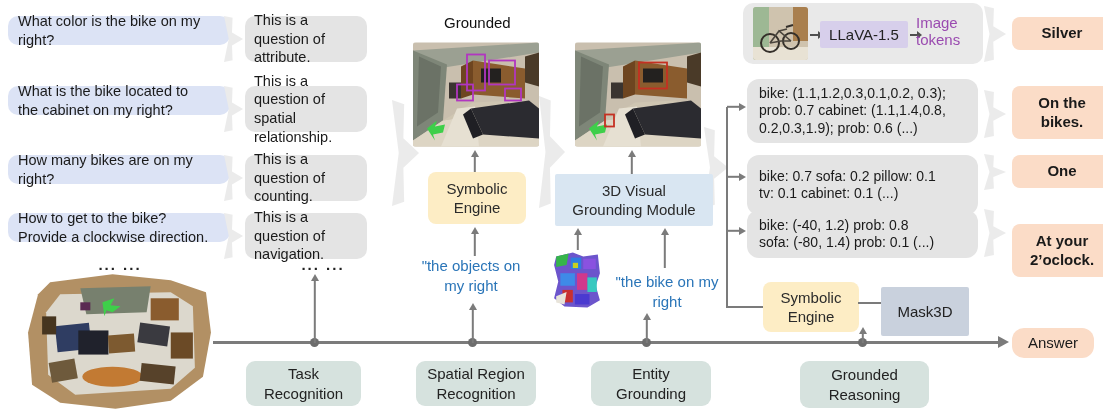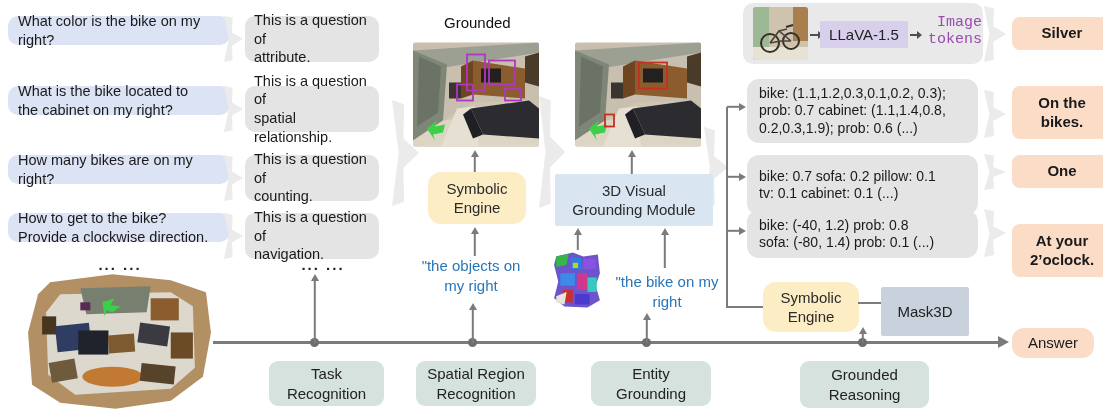--- a/index.html
+++ b/index.html
@@ -8,23 +8,23 @@
     --llava-box:#d7cfeb; --mask3d-box:#c9d1dd; --tokens-text:#9a4bb0;
     --quote-text:#2a75b8; --line:#7b7b7b; --chev:#ebebeb;
   }
   html,body{margin:0;padding:0;background:#fff;}
   #fig{position:relative;width:1103px;height:413px;background:#fff;overflow:hidden;
        font-family:"Liberation Sans","DejaVu Sans",sans-serif;color:#1a1a1a;}
   .pre{white-space:pre-line;}
   .box{position:absolute;display:flex;align-items:center;border-radius:10px;
        font-size:14.5px;line-height:1.28;box-sizing:border-box;}
   .qbox{left:8px;width:222px;height:29px;background:var(--question-box);padding:8px 10px;}
-  .cbox{left:245px;width:134px;height:46px;background:var(--classification-box);padding:4px 9px;}
+  .cbox{left:245px;width:122px;height:46px;background:var(--classification-box);padding:4px 9px;}
   .center{justify-content:center;text-align:center;}
-  .engine{background:var(--engine-box);border-radius:13px;font-size:15px;color:#2b2b2b;}
+  .engine{background:var(--engine-box);border-radius:8px;font-size:15px;color:#2b2b2b;}
   .module{background:var(--module-box);border-radius:2px;font-size:15px;color:#2b2b2b;}
   .outbox{left:747px;width:231px;background:var(--classification-box);border-radius:12px;
           padding:5px 12px;font-size:14px;line-height:1.22;}
   .ansbox{left:1012px;width:100px;background:var(--answer-box);border-radius:8px;
           font-weight:bold;font-size:15px;line-height:1.25;}
   .stage{background:var(--stage-box);border-radius:9px;font-size:15px;color:#222;line-height:1.3;}
   .quote{position:absolute;color:var(--quote-text);font-size:15px;line-height:1.3;text-align:center;}
   .ellip{position:absolute;font-size:15px;font-weight:bold;color:#222;letter-spacing:2px;text-align:center;}
   .chev{position:absolute;background:var(--chev);
         clip-path:polygon(0 0,45% 4%,42% 36%,100% 50%,42% 64%,45% 96%,0 100%,25% 50%);
@@ -50,21 +50,21 @@
   .dot{position:absolute;width:9px;height:9px;border-radius:50%;background:#6d6d6d;top:338px;}
   .mini-arr{position:absolute;height:2px;background:#4f4f4f;top:34px;}
   .mini-arr::after{content:"";position:absolute;right:-5px;top:-3px;
         border-top:4px solid transparent;border-bottom:4px solid transparent;
         border-left:5px solid #4f4f4f;}
   .imgwrap{position:absolute;border-radius:3px;overflow:hidden;}
   .imgwrap svg{display:block;width:100%;height:100%;}
   .grayctr{position:absolute;background:#e9e9e9;border-radius:10px;}
   .llava{position:absolute;background:var(--llava-box);border-radius:2px;display:flex;
          align-items:center;justify-content:center;font-size:15px;color:#222;}
-  .tokens{position:absolute;color:var(--tokens-text);font-size:15px;line-height:1.1;text-align:right;font-family:Liberation Mono, monospace;}
+  .tokens{position:absolute;color:var(--tokens-text);font-size:15px;line-height:1.1;text-align:left;}
   .mask3d{position:absolute;background:var(--mask3d-box);display:flex;align-items:center;
           justify-content:center;font-size:15px;color:#222;border-radius:2px;}
   .optional{position:absolute;font-size:15px;color:#111;}
 </style>
 </head>
 <body>
 
 <div id="fig">
 
   <div class="box qbox pre" style="top:16px">What color is the bike on my
@@ -256,21 +256,21 @@
   <div class="dot" style="left:310px"></div>
   <div class="dot" style="left:468px"></div>
   <div class="dot" style="left:642px"></div>
   <div class="dot" style="left:858px"></div>
 
   <div class="arr-up" style="left:310px;top:274px;height:69px"></div>
   <div class="arr-up" style="left:468px;top:303px;height:40px"></div>
   <div class="arr-up" style="left:642px;top:313px;height:30px"></div>
   <div class="arr-up" style="left:858px;top:327px;height:16px"></div>
 
-  <div class="box center stage pre" style="left:269px;top:361px;width:115px;height:45px">Task
+  <div class="box center stage pre" style="left:246px;top:361px;width:115px;height:45px">Task
 Recognition</div>
   <div class="box center stage pre" style="left:416px;top:361px;width:120px;height:45px">Spatial Region
 Recognition</div>
   <div class="box center stage pre" style="left:591px;top:361px;width:120px;height:45px">Entity
 Grounding</div>
   <div class="box center stage pre" style="left:800px;top:361px;width:129px;height:47px">Grounded
 Reasoning</div>
 
   <div class="box center" style="left:1012px;top:328px;width:82px;height:30px;background:var(--answer-box);border-radius:12px;font-size:15px">Answer</div>
 

